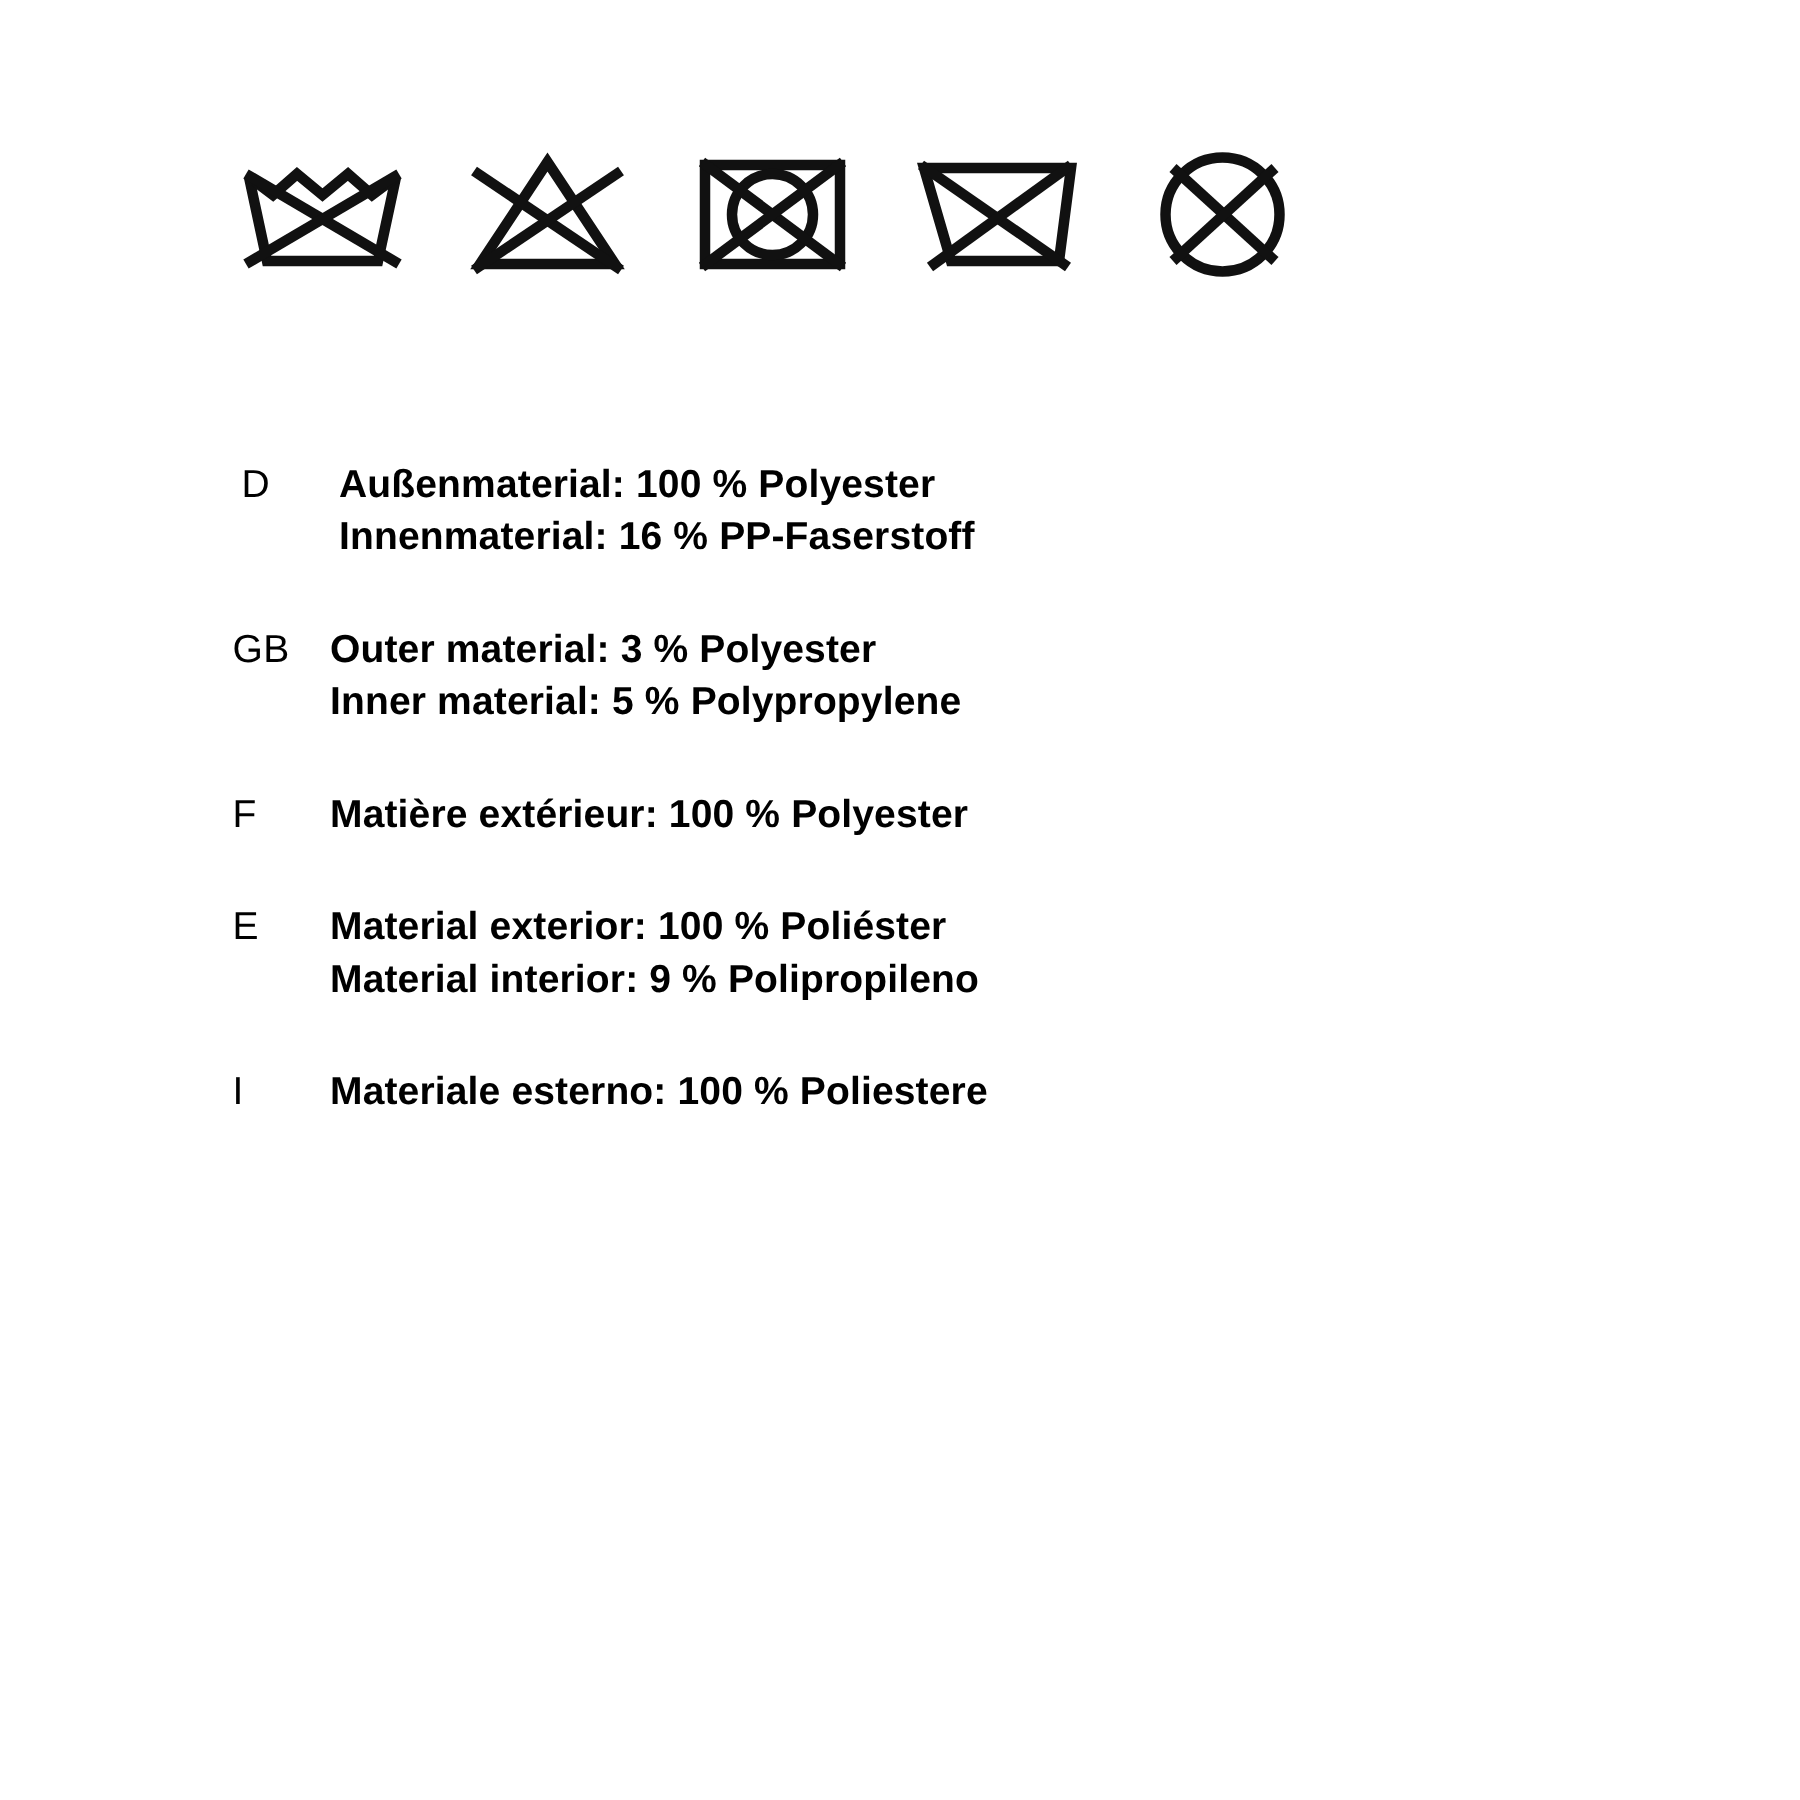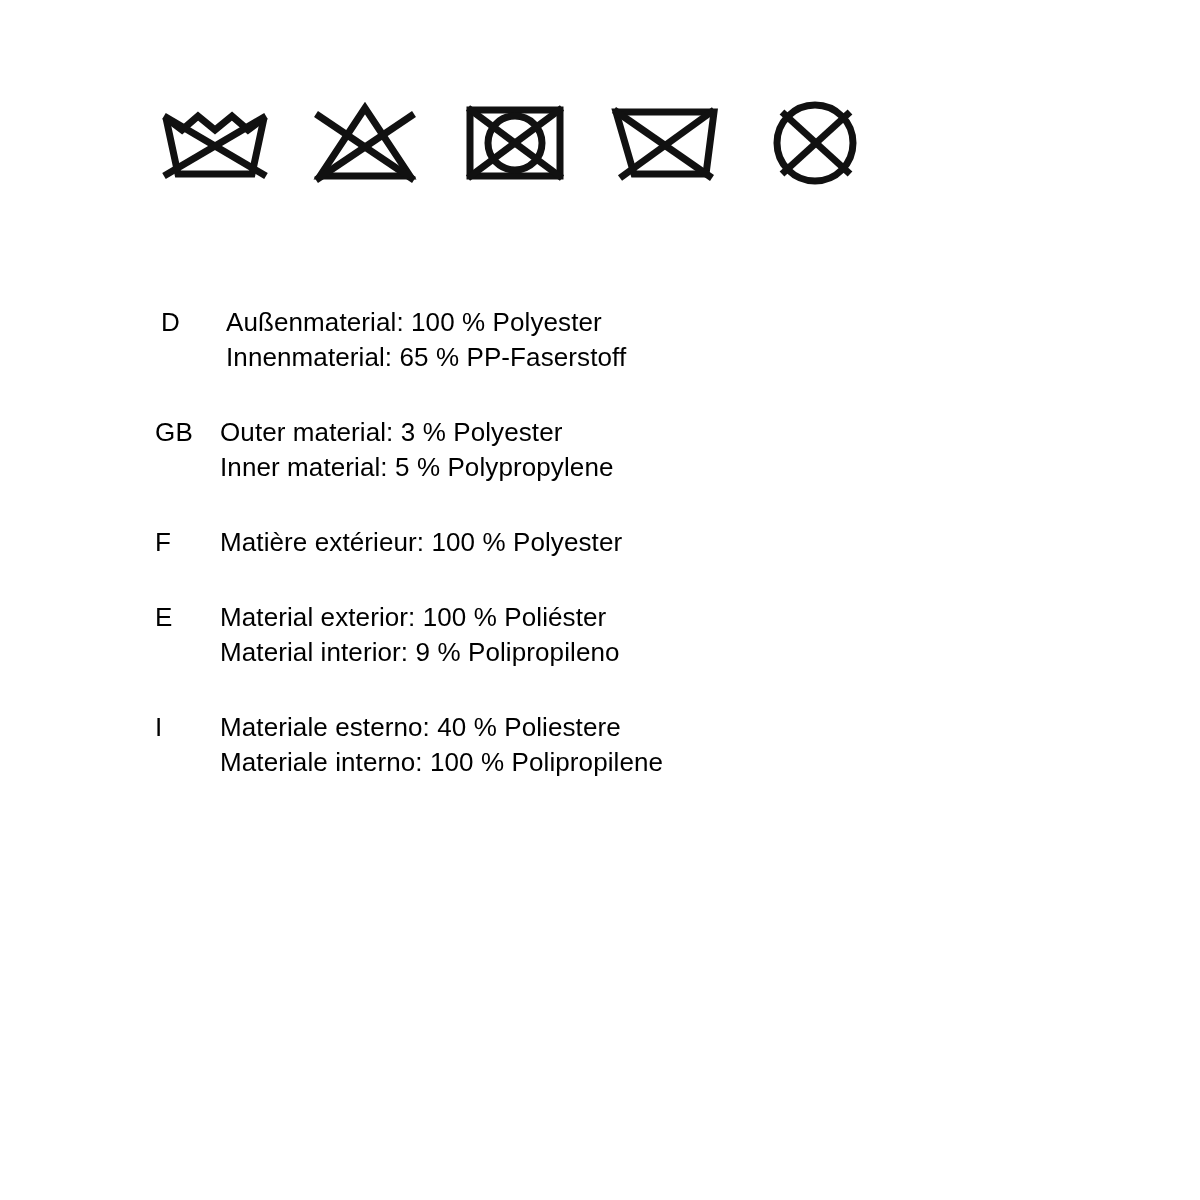--- a/index.html
+++ b/index.html
@@ -59,20 +59,21 @@
     flex: 0 0 65px;
     font-size: 26px;
     line-height: 35px;
     letter-spacing: 0.2px;
   }
   .lang-code.narrow-left {
     padding-left: 6px;
   }
   .lines {
     flex: 1 1 auto;
+    font-weight: bold;
   }
   .line {
     font-size: 26px;
     line-height: 35px;
     letter-spacing: 0.1px;
     white-space: nowrap;
   }
 </style>
 </head>
 <body>
@@ -144,21 +145,21 @@
     </div>
 
   </div>
 
   <div class="care-list">
 
     <div class="care-block">
       <div class="lang-code narrow-left">D</div>
       <div class="lines">
         <div class="line">Außenmaterial: 100 % Polyester</div>
-        <div class="line">Innenmaterial: 65 % PP-Faserstoff</div>
+        <div class="line">Innenmaterial: 16 % PP-Faserstoff</div>
       </div>
     </div>
 
     <div class="care-block">
       <div class="lang-code">GB</div>
       <div class="lines">
         <div class="line">Outer material: 3 % Polyester</div>
         <div class="line">Inner material: 5 % Polypropylene</div>
       </div>
     </div>
@@ -174,20 +175,19 @@
       <div class="lang-code">E</div>
       <div class="lines">
         <div class="line">Material exterior: 100 % Poliéster</div>
         <div class="line">Material interior: 9 % Polipropileno</div>
       </div>
     </div>
 
     <div class="care-block">
       <div class="lang-code">I</div>
       <div class="lines">
-        <div class="line">Materiale esterno: 40 % Poliestere</div>
-        <div class="line">Materiale interno: 100 % Polipropilene</div>
+        <div class="line">Materiale esterno: 100 % Poliestere</div>
       </div>
     </div>
 
   </div>
 
 </div>
 
 </body></html>

